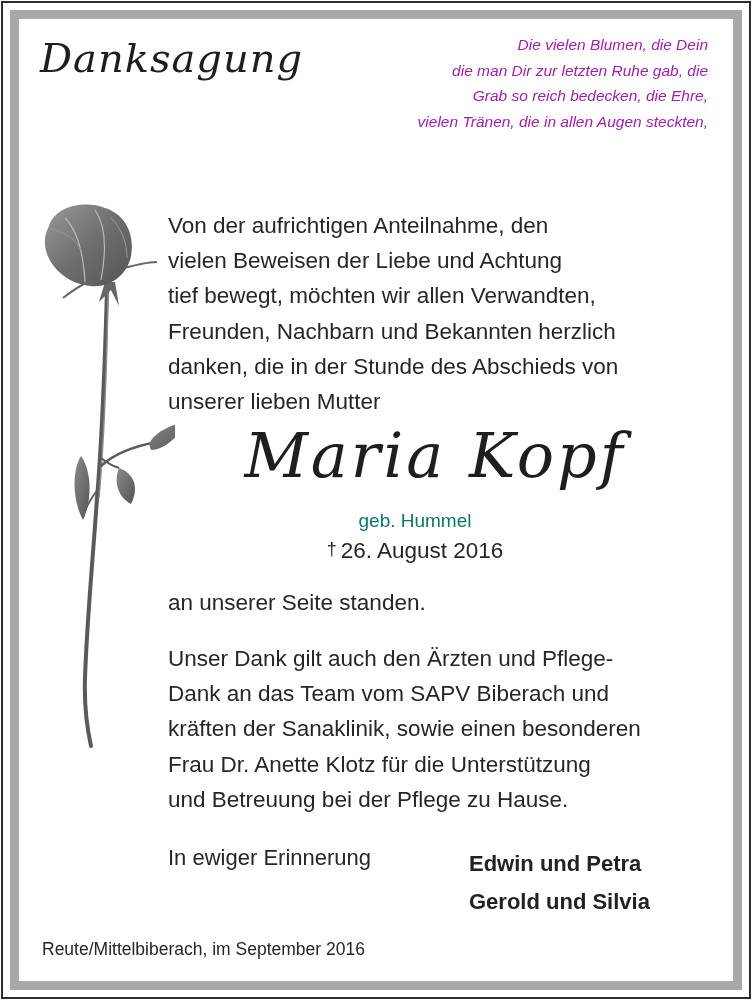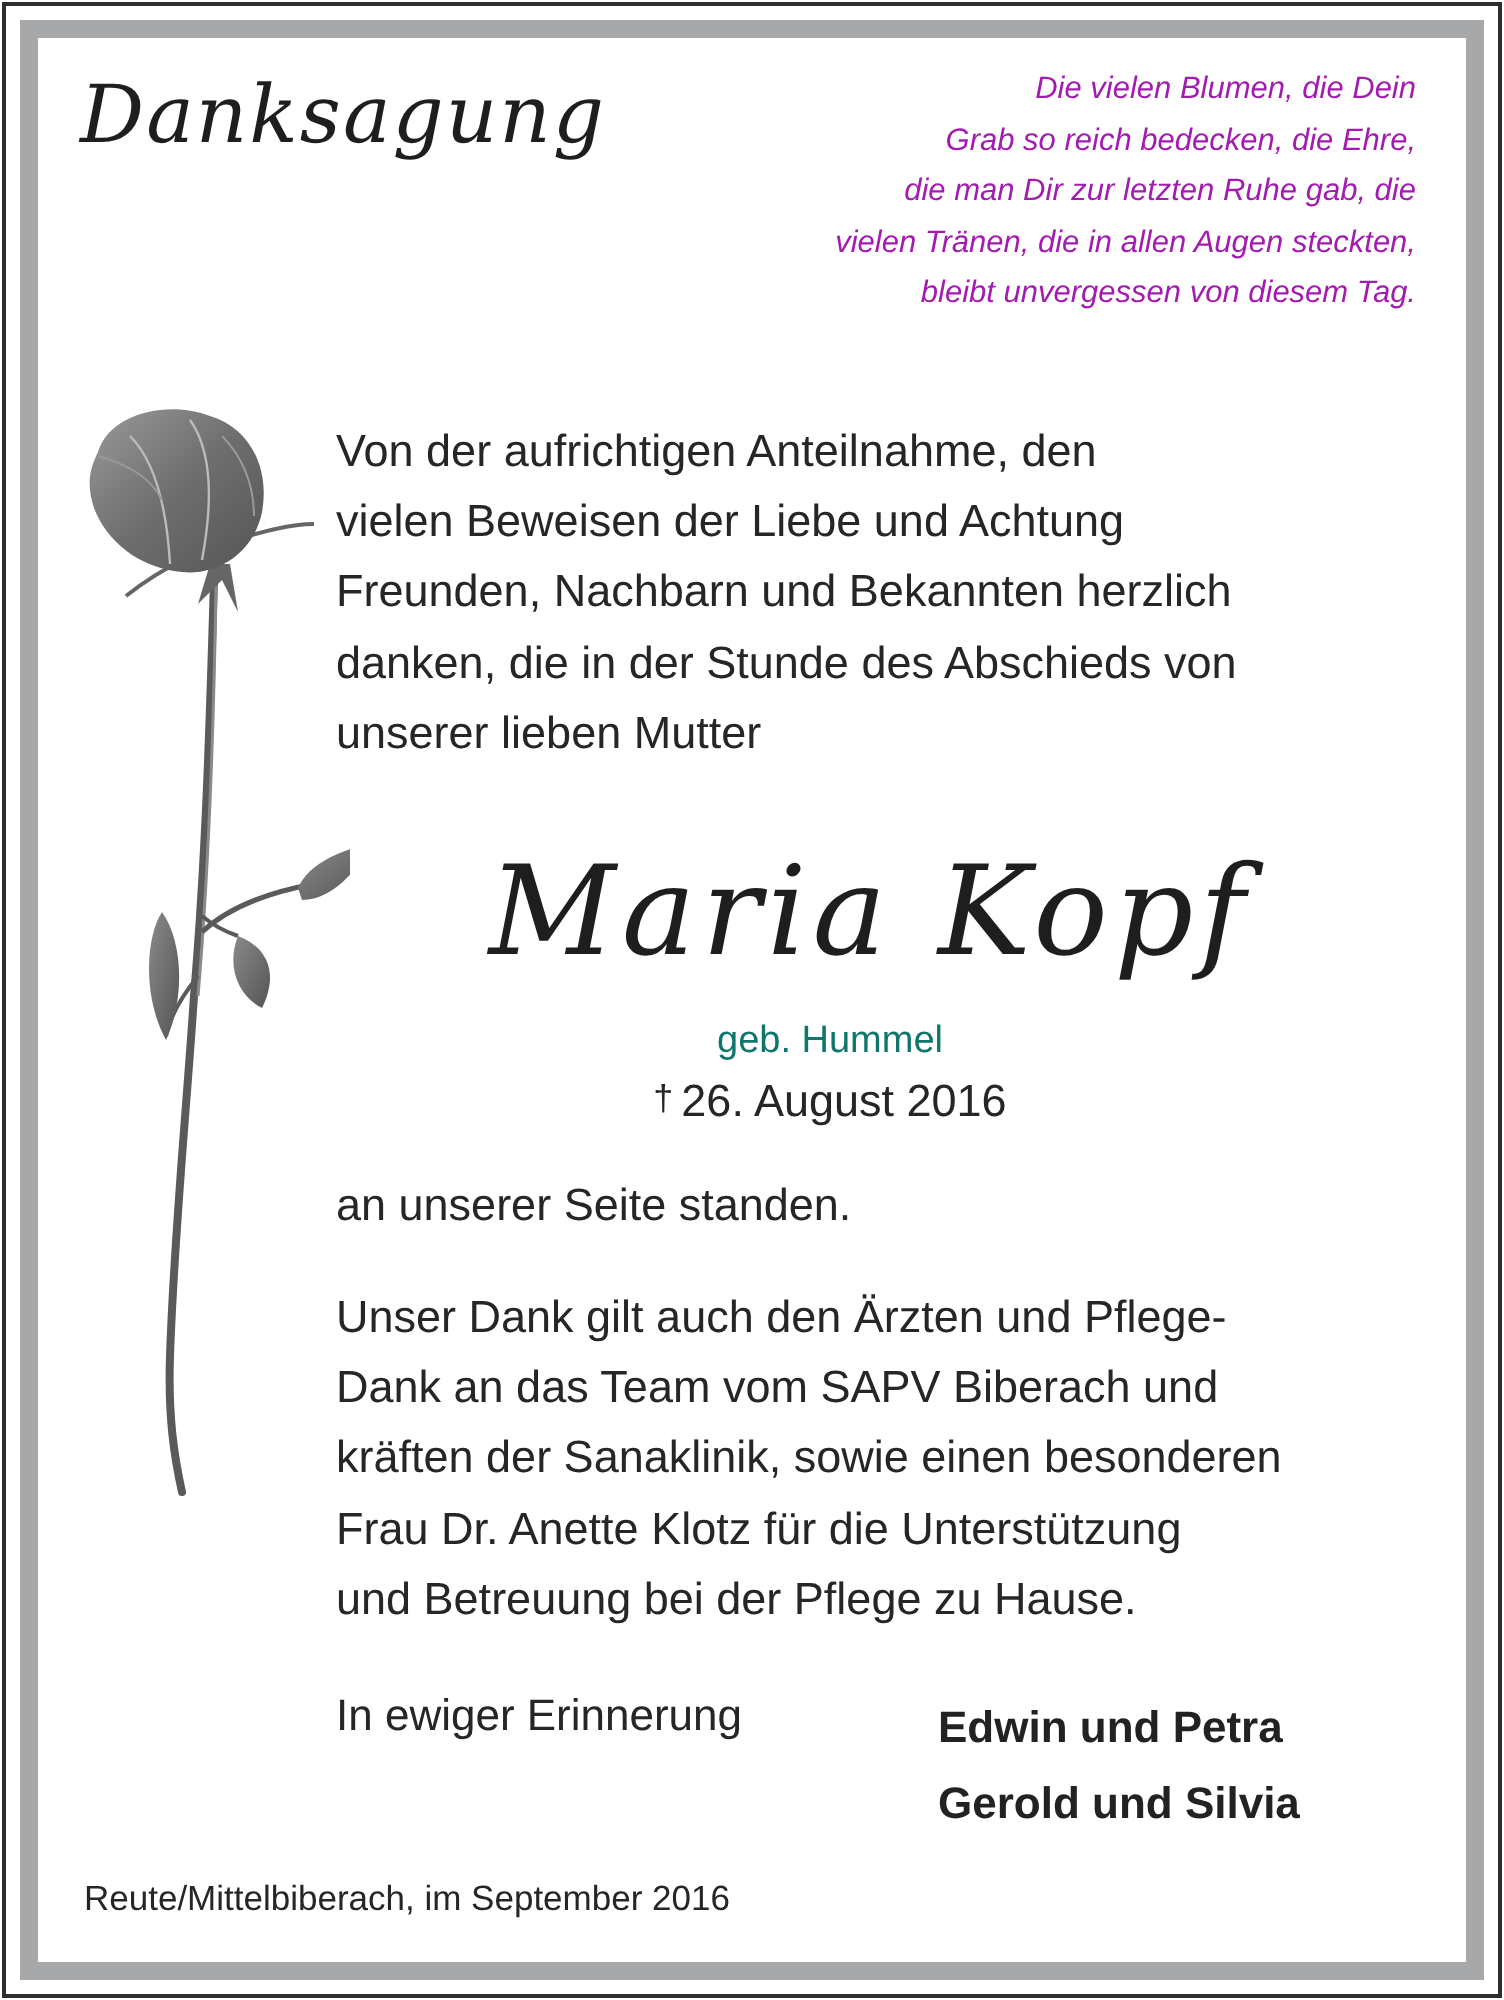--- a/index.html
+++ b/index.html
@@ -68,24 +68,23 @@
 </head>
 <body>
 
 <div class="outer-frame"></div>
 <div class="gray-band"></div>
 
 <div class="title">Danksagung</div>
 
 <div class="poem">
   <div>Die vielen Blumen, die Dein</div>
+  <div>die man Dir zur letzten Ruhe gab, die</div>
   <div>Grab so reich bedecken, die Ehre,</div>
-  <div>die man Dir zur letzten Ruhe gab, die</div>
   <div>vielen Tränen, die in allen Augen steckten,</div>
-  <div>bleibt unvergessen von diesem Tag.</div>
 </div>
 
 <svg class="rose" viewBox="0 0 140 560" xmlns="http://www.w3.org/2000/svg">
   <defs>
     <linearGradient id="petalGrad" x1="0" y1="0" x2="1" y2="1">
       <stop offset="0" stop-color="#9a9a9a"></stop>
       <stop offset="0.5" stop-color="#6e6e6e"></stop>
       <stop offset="1" stop-color="#555"></stop>
     </linearGradient>
     <linearGradient id="leafGrad" x1="0" y1="0" x2="1" y2="1">
@@ -112,20 +111,21 @@
   <path d="M14 28 C20 8 50 2 70 10 C90 16 100 36 96 58 C92 78 74 90 56 88 C34 86 18 72 12 56 C8 44 10 36 14 28 Z" fill="url(#petalGrad)"></path>
   <path d="M30 20 C40 30 48 50 50 84" stroke="#bbb" stroke-width="1.2" fill="none"></path>
   <path d="M60 12 C70 26 72 50 66 82" stroke="#bbb" stroke-width="1.2" fill="none"></path>
   <path d="M14 30 C28 34 40 40 46 52" stroke="#999" stroke-width="1" fill="none"></path>
   <path d="M76 20 C86 30 92 44 92 60" stroke="#999" stroke-width="1" fill="none"></path>
 </svg>
 
 <div class="body-text intro">
   <div>Von der aufrichtigen Anteilnahme, den</div>
   <div>vielen Beweisen der Liebe und Achtung</div>
+  <div>tief bewegt, möchten wir allen Verwandten,</div>
   <div>Freunden, Nachbarn und Bekannten herzlich</div>
   <div>danken, die in der Stunde des Abschieds von</div>
   <div>unserer lieben Mutter</div>
 </div>
 
 <div class="name">Maria Kopf</div>
 <div class="maiden">geb. Hummel</div>
 <div class="death-date">
   <span class="cross">†</span><span>26. August 2016</span>
 </div>

